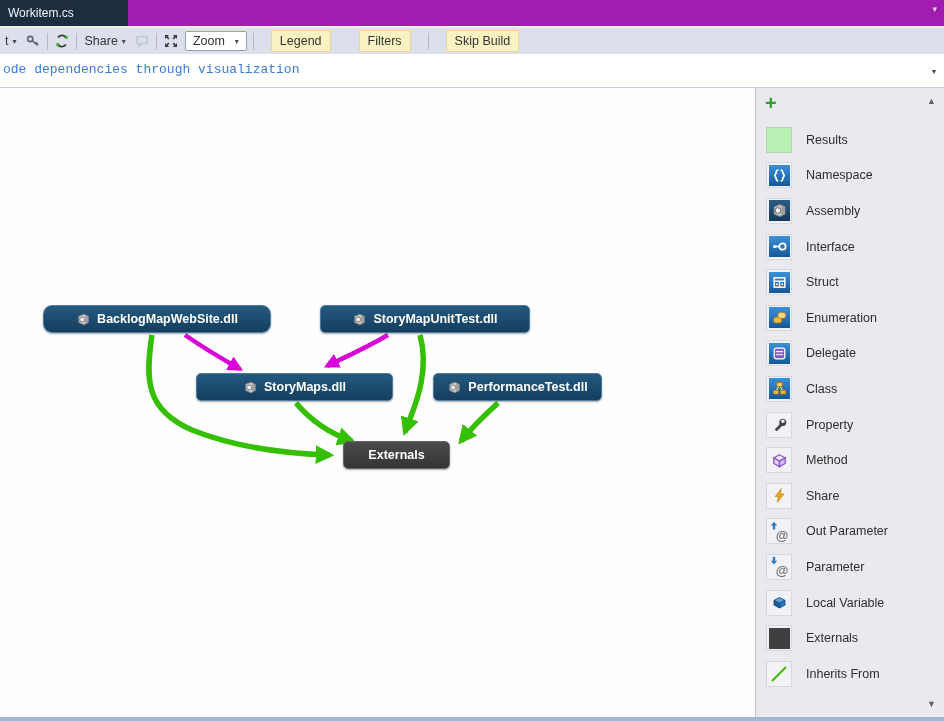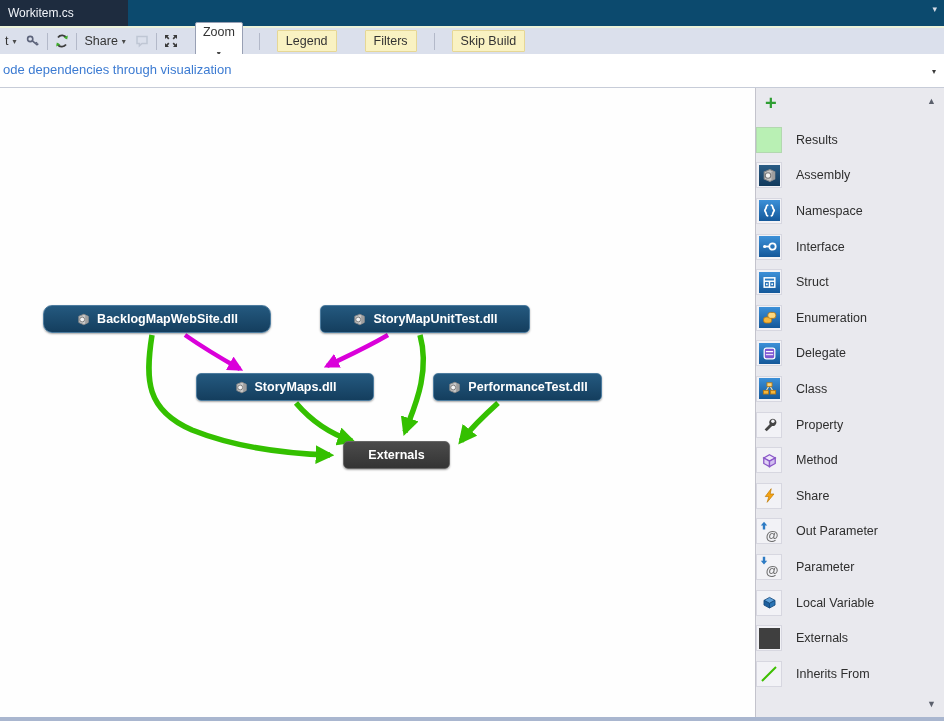--- a/index.html
+++ b/index.html
@@ -1,63 +1,63 @@
 <!DOCTYPE html>
 <html><head>
 <meta charset="utf-8">
 <style>
   * { margin:0; padding:0; box-sizing:border-box; }
   html,body { background:#555; }
   body { font-family:"Liberation Sans", sans-serif; }
   .screen { position:relative; width:944px; height:721px; background:#fff; overflow:hidden; }
 
   
-  .tabbar { position:absolute; left:0; top:0; width:944px; height:26px; background:#0c4a6e; }
+  .tabbar { position:absolute; left:0; top:0; width:944px; height:26px; background:#a21caf; }
   .doc-tab { position:absolute; left:0; top:0; width:128px; height:26px; background:#1e2c3f;
              color:#f2f5fa; font-size:12px; line-height:26px; padding-left:8px; }
   .tab-caret { position:absolute; right:7px; top:4px; color:#d7dce6; font-size:9px; }
 
   .accentline { position:absolute; left:0; top:26px; width:944px; height:2px; background:#ecf2da; }
 
   
   .toolbar { position:absolute; left:0; top:28px; width:944px; height:26px; background:#dbe0ec;
              display:flex; align-items:center; font-size:12.5px; color:#343434; }
   .tbtn { display:flex; align-items:center; gap:4px; padding:2px 5px; white-space:nowrap; }
   .caret { font-size:8px; color:#4a4a4a; }
   .sep { width:1px; height:17px; background:#b3b9c9; margin:0 3px; }
   .icbtn { display:flex; align-items:center; justify-content:center; width:22px; height:20px; }
   .zoombox { background:#fff; border:1px solid #98a0b4; border-radius:2px; padding:2px 7px;
-             display:flex; align-items:center; gap:10px; margin:0 13px;flex-direction:column; }
+             display:flex; align-items:center; gap:10px; margin:0 3px; }
   .ybtn { background:#f9f2c2; border:1px solid #e6d795; padding:3px 8px; margin:0 14px;
           color:#333; border-radius:1px; }
 
   
   .linkbar { position:absolute; left:0; top:54px; width:944px; height:34px; background:#fff;
              border-bottom:1px solid #c7ccd8; }
-  .dep-link { position:absolute; left:3px; top:8px; font-size:13px; color:#3c7bd2; }
+  .dep-link { position:absolute; left:3px; top:8px; font-size:13px; color:#3c7bd2;font-family:Liberation Mono, monospace; }
   .linkbar .caret { position:absolute; right:8px; top:13px; color:#3a3a3a; }
 
   
   .canvas { position:absolute; left:0; top:88px; width:756px; height:629px; background:#fefefe; }
   .edges { position:absolute; left:0; top:0; }
   .node { position:absolute; height:28px; border-radius:5px;
           background:linear-gradient(#24597f,#143e5e); border:1px solid #4d7c9f;
           box-shadow:0 1px 2px rgba(0,0,0,.35);
           color:#fff; display:flex; align-items:center; justify-content:center; gap:6px;
           font-size:12.5px; font-weight:bold; }
   .node.ext { background:linear-gradient(#4b4b4b,#343434); border-color:#666; }
 
   
   .legend { position:absolute; left:755px; top:88px; width:189px; height:629px;
             background:#e9e9ee; border-left:1px solid #c3c3cc; overflow:hidden; }
   .plus { position:absolute; left:9px; top:4px; color:#2f9e33; font-size:20px; font-weight:bold; }
   .scroll-up { position:absolute; right:8px; top:8px; color:#5b606c; font-size:9px; }
   .scroll-down { position:absolute; right:8px; bottom:8px; color:#5b606c; font-size:9px; }
   .lg-rows { position:absolute; left:0; top:34px; width:100%; }
-  .lg-row { display:flex; align-items:center; height:35.6px; gap:14px; }
+  .lg-row { display:flex; align-items:center; height:35.6px; padding-left:10px; gap:14px; }
   .lg-label { font-size:12.5px; color:#2e2e2e; }
   .tile { width:26px; height:26px; background:#f2f2f6; border:1px solid #d7d7e0;
           display:flex; align-items:center; justify-content:center; position:relative; }
   .tile.green { background:#b9f0b4; border-color:#b3d8b0; }
   .chip { width:21px; height:21px; display:flex; align-items:center; justify-content:center; }
   .chip.navy { background:linear-gradient(#2a5c85,#123a5c); }
   .chip.blue { background:linear-gradient(#3c90d8,#14589a); }
   .chip.dark { background:#3f3f3f; }
   .at { font-size:13px; color:#6f6f6f; font-weight:bold; line-height:1; margin-top:4px; margin-left:4px; }
   .pastack { position:relative; width:21px; height:21px; }
@@ -171,21 +171,21 @@
 
     <div class="node" style="left:320px; top:217px; width:210px;">
       <svg width="15" height="15" viewBox="0 0 16 16">
         <path d="M3 4.6 L8.4 2.4 L13 4.6 L13 11.2 L8.4 13.6 L3 11.2 Z" fill="#c7c7c7" stroke="#8a8a8a"></path>
         <path d="M9.8 4.2 L13 4.6 L13 11.2 L9.8 12.4 Z" fill="#9e9e9e"></path>
         <circle cx="6.6" cy="8" r="2.6" fill="#f4f4f4" stroke="#777"></circle>
       </svg>
       <span>StoryMapUnitTest.dll</span>
     </div>
 
-    <div class="node" style="left:196px; top:285px; width:178px;">
+    <div class="node" style="left:196px; top:285px; width:197px;">
       <svg width="15" height="15" viewBox="0 0 16 16">
         <path d="M3 4.6 L8.4 2.4 L13 4.6 L13 11.2 L8.4 13.6 L3 11.2 Z" fill="#c7c7c7" stroke="#8a8a8a"></path>
         <path d="M9.8 4.2 L13 4.6 L13 11.2 L9.8 12.4 Z" fill="#9e9e9e"></path>
         <circle cx="6.6" cy="8" r="2.6" fill="#f4f4f4" stroke="#777"></circle>
       </svg>
       <span>StoryMaps.dll</span>
     </div>
 
     <div class="node" style="left:433px; top:285px; width:169px;">
       <svg width="15" height="15" viewBox="0 0 16 16">
@@ -208,41 +208,41 @@
 
     <div class="lg-rows">
 
       <div class="lg-row">
         <span class="tile green"></span>
         <span class="lg-label">Results</span>
       </div>
 
       <div class="lg-row">
         <span class="tile">
+            <span class="chip blue">
+          <svg width="17" height="17" viewBox="0 0 16 16" fill="none" stroke="#fff" stroke-width="1.7" stroke-linecap="round">
+            <path d="M6.2 3 C4.6 3 5.3 5.6 4.2 6.8 C3.5 7.5 3.5 8.5 4.2 9.2 C5.3 10.4 4.6 13 6.2 13"></path>
+            <path d="M9.8 3 C11.4 3 10.7 5.6 11.8 6.8 C12.5 7.5 12.5 8.5 11.8 9.2 C10.7 10.4 11.4 13 9.8 13"></path>
+          </svg>
+            </span>
+          </span>
+        <span class="lg-label">Namespace</span>
+      </div>
+
+      <div class="lg-row">
+        <span class="tile">
             <span class="chip navy">
           <svg width="17" height="17" viewBox="0 0 16 16">
             <path d="M3 4.6 L8.4 2.4 L13 4.6 L13 11.2 L8.4 13.6 L3 11.2 Z" fill="#c7c7c7" stroke="#8a8a8a"></path>
             <path d="M9.8 4.2 L13 4.6 L13 11.2 L9.8 12.4 Z" fill="#9e9e9e"></path>
             <circle cx="6.6" cy="8" r="2.6" fill="#f4f4f4" stroke="#777"></circle>
           </svg>
             </span>
           </span>
         <span class="lg-label">Assembly</span>
-      </div>
-
-      <div class="lg-row">
-        <span class="tile">
-            <span class="chip blue">
-          <svg width="17" height="17" viewBox="0 0 16 16" fill="none" stroke="#fff" stroke-width="1.7" stroke-linecap="round">
-            <path d="M6.2 3 C4.6 3 5.3 5.6 4.2 6.8 C3.5 7.5 3.5 8.5 4.2 9.2 C5.3 10.4 4.6 13 6.2 13"></path>
-            <path d="M9.8 3 C11.4 3 10.7 5.6 11.8 6.8 C12.5 7.5 12.5 8.5 11.8 9.2 C10.7 10.4 11.4 13 9.8 13"></path>
-          </svg>
-            </span>
-          </span>
-        <span class="lg-label">Namespace</span>
       </div>
 
       <div class="lg-row">
         <span class="tile">
             <span class="chip blue">
           <svg width="17" height="17" viewBox="0 0 16 16">
             <circle cx="10.8" cy="8" r="3" fill="none" stroke="#fff" stroke-width="1.7"></circle>
             <line x1="2.8" y1="8" x2="7.6" y2="8" stroke="#fff" stroke-width="1.7"></line>
             <circle cx="3.4" cy="8" r="1.5" fill="#fff"></circle>
           </svg>

